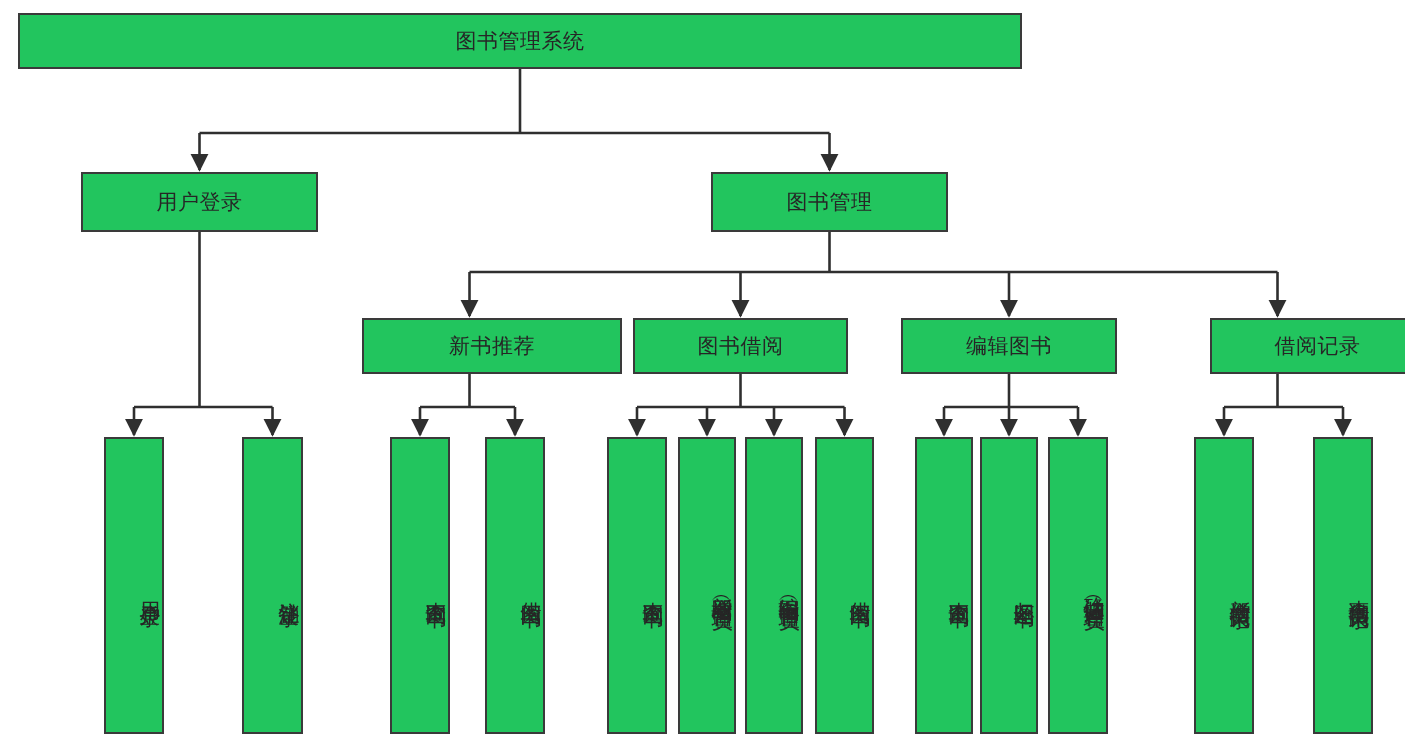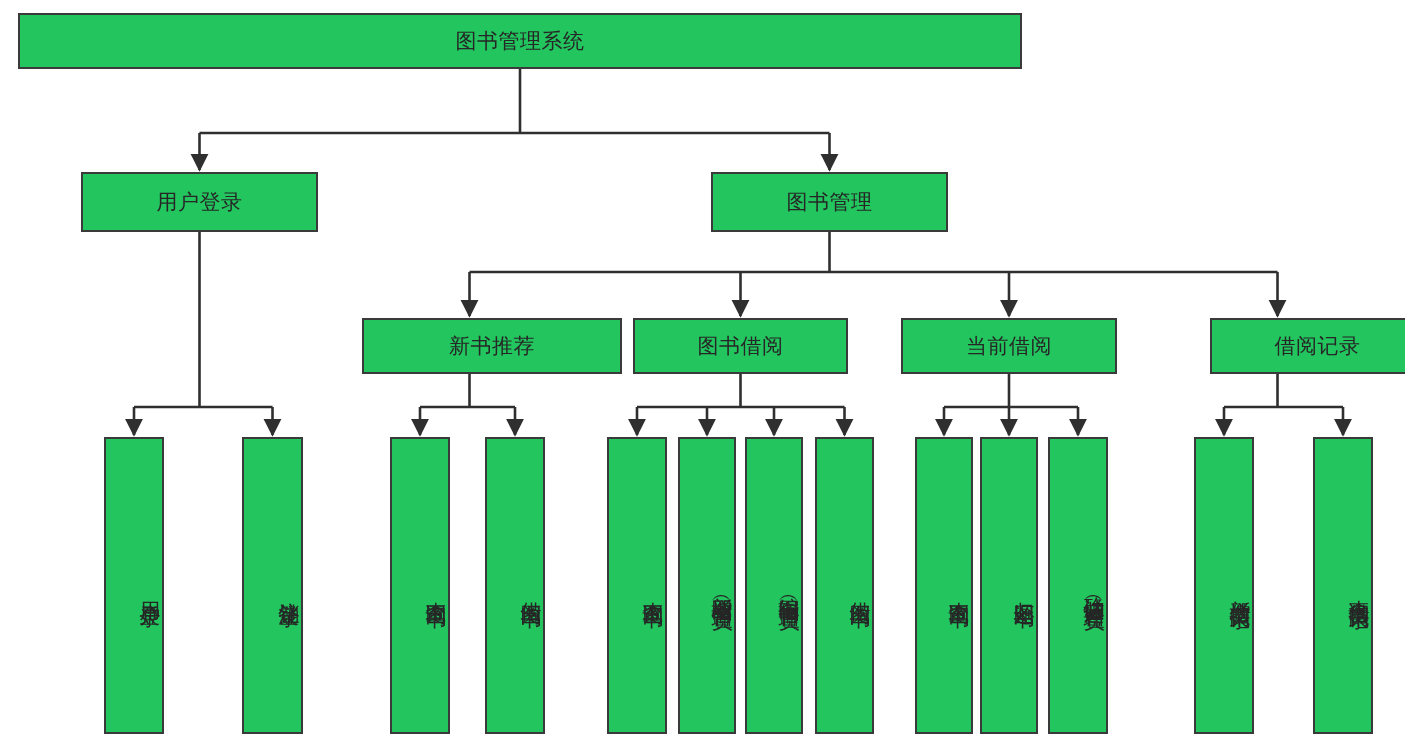--- a/index.html
+++ b/index.html
@@ -141,21 +141,21 @@
       <div class="node vert" style="left: 678px; top: 437px; width: 58px; height: 297px;">
         <span class="txt">新增图书（管理员）</span>
       </div>
       <div class="node vert" style="left: 745px; top: 437px; width: 58px; height: 297px;">
         <span class="txt">编辑图书（管理员）</span>
       </div>
       <div class="node vert" style="left: 815px; top: 437px; width: 59px; height: 297px;">
         <span class="txt">借阅图书</span>
       </div>
       <div class="node horiz" style="left: 901px; top: 318px; width: 216px; height: 56px;">
-        <span class="txt">当前借阅</span>
+        <span class="txt">编辑图书</span>
       </div>
       <div class="node vert" style="left: 915px; top: 437px; width: 58px; height: 297px;">
         <span class="txt">查询图书</span>
       </div>
       <div class="node vert" style="left: 980px; top: 437px; width: 58px; height: 297px;">
         <span class="txt">归还图书</span>
       </div>
       <div class="node vert" style="left: 1048px; top: 437px; width: 60px; height: 297px;">
         <span class="txt">确认归还（管理员）</span>
       </div>

